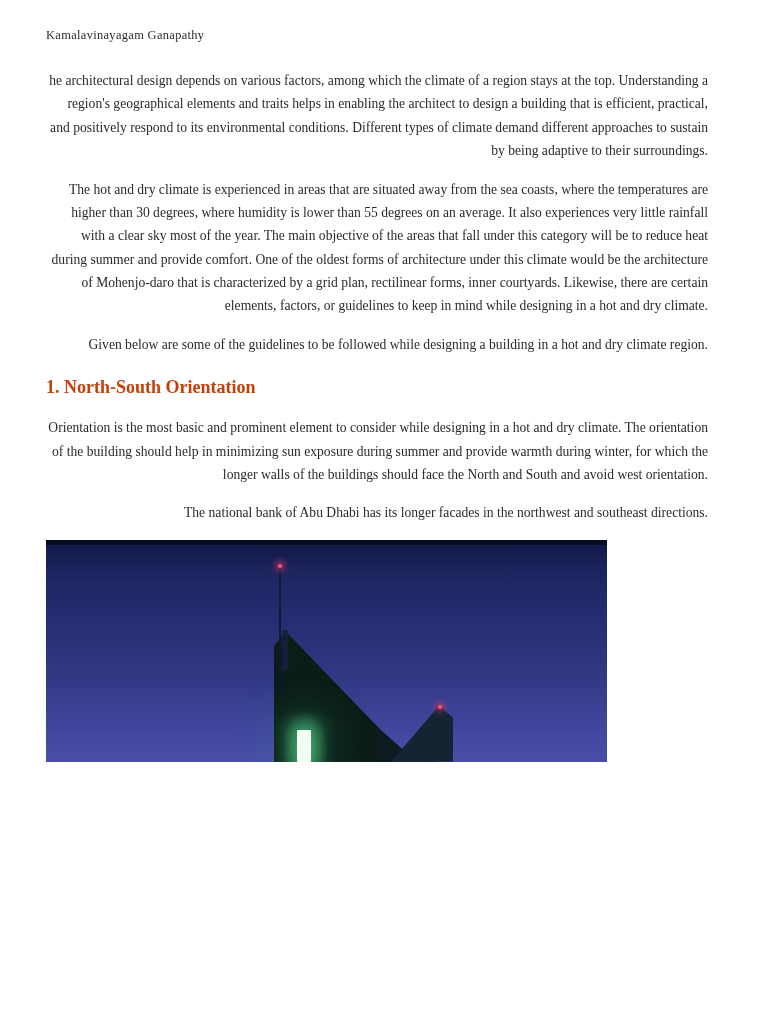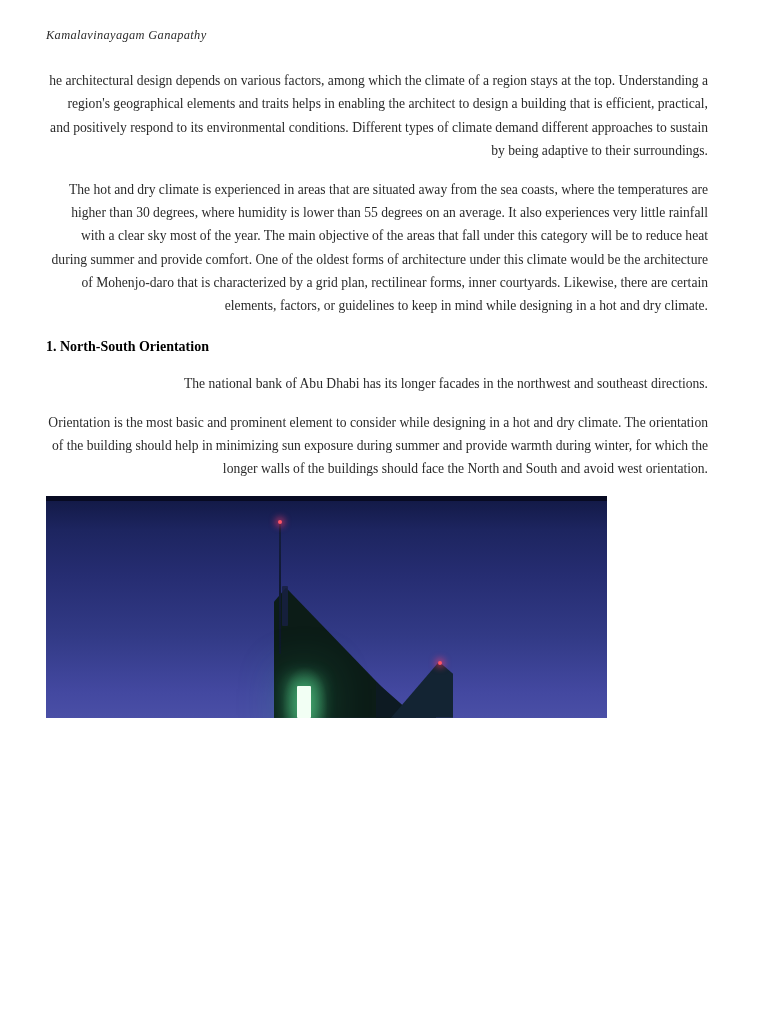--- a/index.html
+++ b/index.html
@@ -32,44 +32,43 @@
     font-weight: bold;
     letter-spacing: -0.1px;
     color: #1a1a1a;
     max-width: 672px;
   }
 
   .author {
     margin: 0;
     padding-top: 28px;
     font-size: 12.4px;
-    font-style: italic;
     letter-spacing: 0.35px;
     color: #2c2c2c;
   }
 
   .body-block {
     padding-top: 26px;
   }
 
   p.para {
     margin: 0 0 15px 0;
     font-size: 13.6px;
     line-height: 1.72;
     text-align: right;
     color: #2a2a2a;
     max-width: 670px;
   }
 
   h2.section-heading {
     margin: 19px 0 16px 0;
-    font-size: 14px;
+    font-size: 18px;
     line-height: 1.4;
     font-weight: bold;
-    color: #000000;
+    color: #c2410c;
   }
 
   .figure {
     margin: 12px 0 0 0;
     width: 561px;
     height: 222px;
     position: relative;
     overflow: hidden;
     background: #1c2350;
   }
@@ -202,26 +201,27 @@
 
 
   <div class="author">Kamalavinayagam Ganapathy</div>
 
   <div class="body-block">
 
     <p class="para">he architectural design depends on various factors, among which the climate of a region stays at the top. Understanding a region's geographical elements and traits helps in enabling the architect to design a building that is efficient, practical, and positively respond to its environmental conditions. Different types of climate demand different approaches to sustain by being adaptive to their surroundings.</p>
 
     <p class="para">The hot and dry climate is experienced in areas that are situated away from the sea coasts, where the temperatures are higher than 30 degrees, where humidity is lower than 55 degrees on an average. It also experiences very little rainfall with a clear sky most of the year. The main objective of the areas that fall under this category will be to reduce heat during summer and provide comfort. One of the oldest forms of architecture under this climate would be the architecture of Mohenjo-daro that is characterized by a grid plan, rectilinear forms, inner courtyards. Likewise, there are certain elements, factors, or guidelines to keep in mind while designing in a hot and dry climate.</p>
 
+    <p class="para">Given below are some of the guidelines to be followed while designing a building in a hot and dry climate region.</p>
 
     <h2 class="section-heading">1. North-South Orientation</h2>
 
+    <p class="para">Orientation is the most basic and prominent element to consider while designing in a hot and dry climate. The orientation of the building should help in minimizing sun exposure during summer and provide warmth during winter, for which the longer walls of the buildings should face the North and South and avoid west orientation.</p>
+
     <p class="para">The national bank of Abu Dhabi has its longer facades in the northwest and southeast directions.</p>
-
-    <p class="para">Orientation is the most basic and prominent element to consider while designing in a hot and dry climate. The orientation of the building should help in minimizing sun exposure during summer and provide warmth during winter, for which the longer walls of the buildings should face the North and South and avoid west orientation.</p>
 
     <figure class="figure">
       <div class="photo">
         <div class="sky"></div>
         <div class="top-strip"></div>
 
         <div class="tower-wedge"></div>
         <div class="tower-body"></div>
         <div class="tower-valley"></div>
         <div class="tower-peak2"></div>

